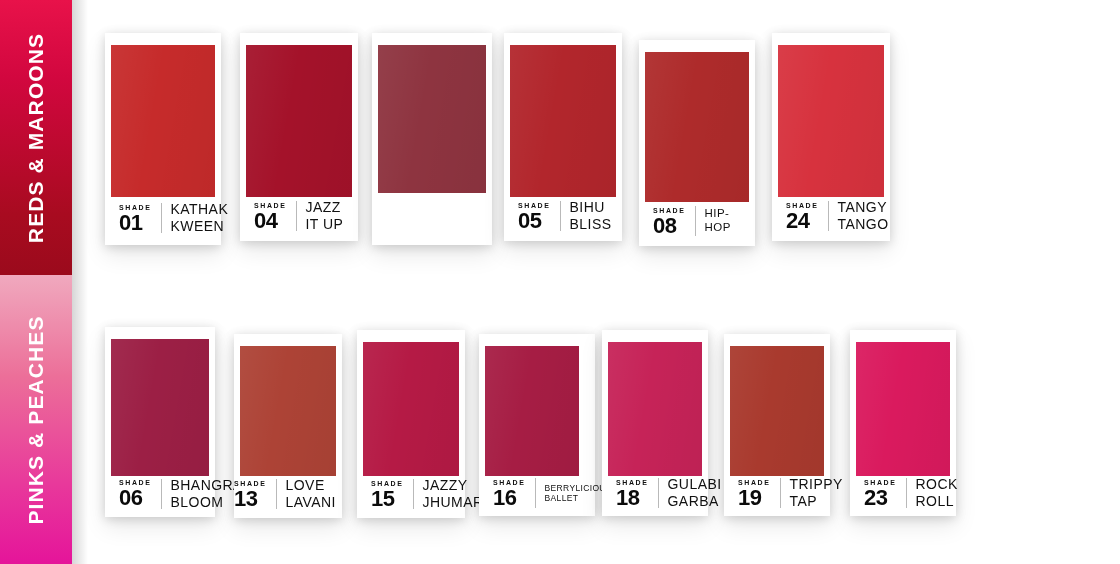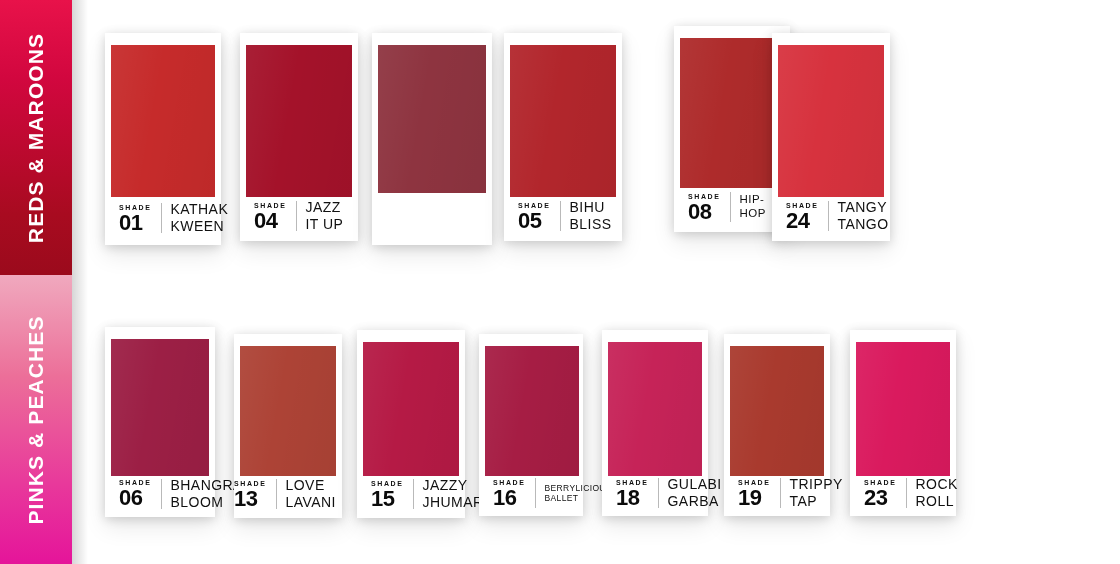--- a/index.html
+++ b/index.html
@@ -129,21 +129,21 @@
             <div class="shade-col">
               <div class="shade-word">SHADE</div>
               <div class="shade-num">05</div>
             </div>
             <div class="divider" style="height: 30px; align-self: center;"></div>
             <div class="name">BIHU
 BLISS</div>
           </div>
         </div>
       </div>
-      <div class="card" style="left: 639px; top: 26px; width: 116px; height: 206px; margin-left: 35px;">
+      <div class="card" style="left: 639px; top: 40px; width: 116px; height: 206px;">
         <div class="chip" style="height: 150px; margin: 6px 6px 0px; left: 0px; right: 0px; width: 104px; top: 6px; position: absolute;">
           <div class="chip-inner" style="background: rgb(174, 43, 43);">
             <div class="chip-sheen"></div>
           </div>
         </div>
         <div class="meta" style="top: 156px; bottom: 0px; height: 50px; padding-left: 14px;">
           <div class="meta-inner">
             <div class="shade-col">
               <div class="shade-word">SHADE</div>
               <div class="shade-num">08</div>
@@ -218,21 +218,21 @@
             <div class="shade-col">
               <div class="shade-word">SHADE</div>
               <div class="shade-num">15</div>
             </div>
             <div class="divider" style="height: 30px; align-self: center;"></div>
             <div class="name">JAZZY
 JHUMAR</div>
           </div>
         </div>
       </div>
-      <div class="card" style="left: 479px; top: 334px; width: 104px; height: 182px;">
+      <div class="card" style="left: 479px; top: 334px; width: 116px; height: 182px;">
         <div class="chip" style="height: 130px; margin: 6px 6px 0px; left: 0px; right: 0px; width: 94px; top: 6px; position: absolute;">
           <div class="chip-inner" style="background: rgb(166, 29, 68);">
             <div class="chip-sheen"></div>
           </div>
         </div>
         <div class="meta" style="top: 136px; bottom: 0px; height: 46px; padding-left: 14px;">
           <div class="meta-inner">
             <div class="shade-col">
               <div class="shade-word">SHADE</div>
               <div class="shade-num">16</div>

